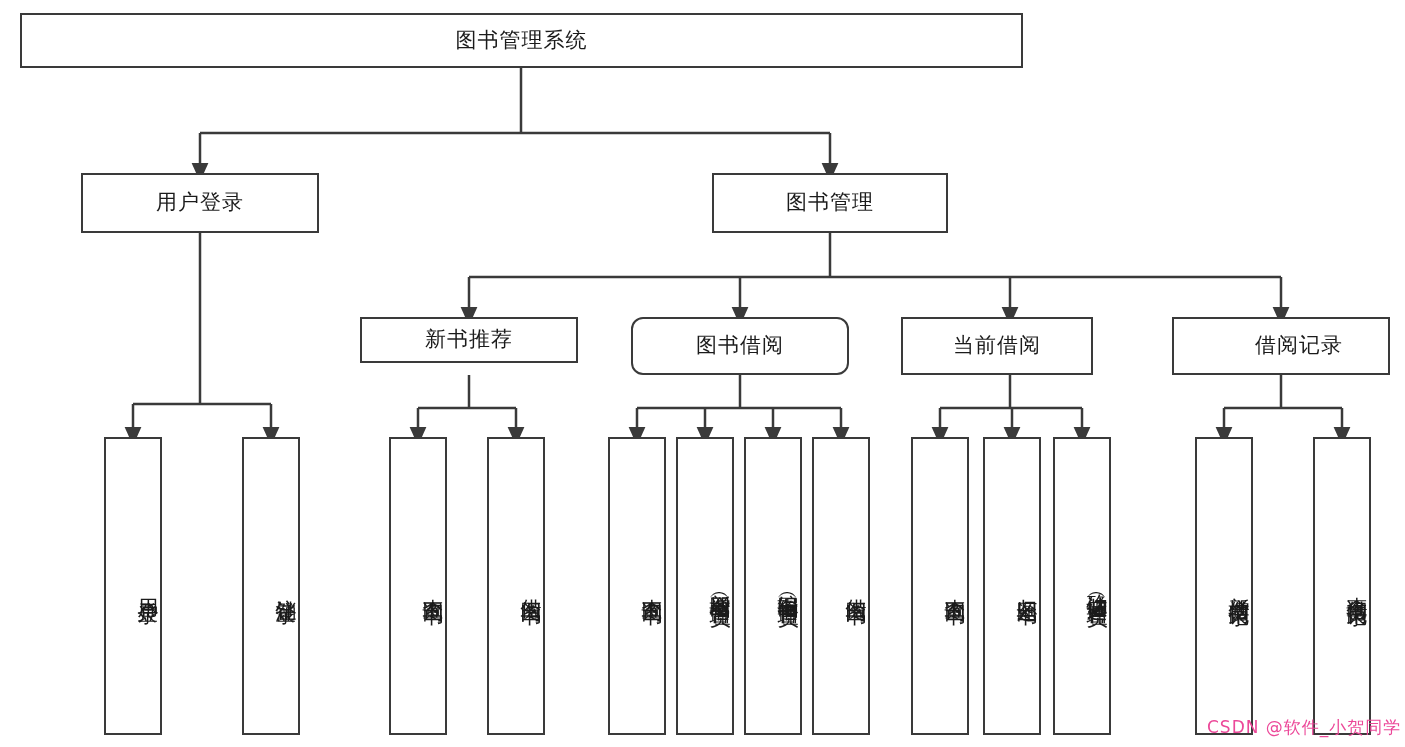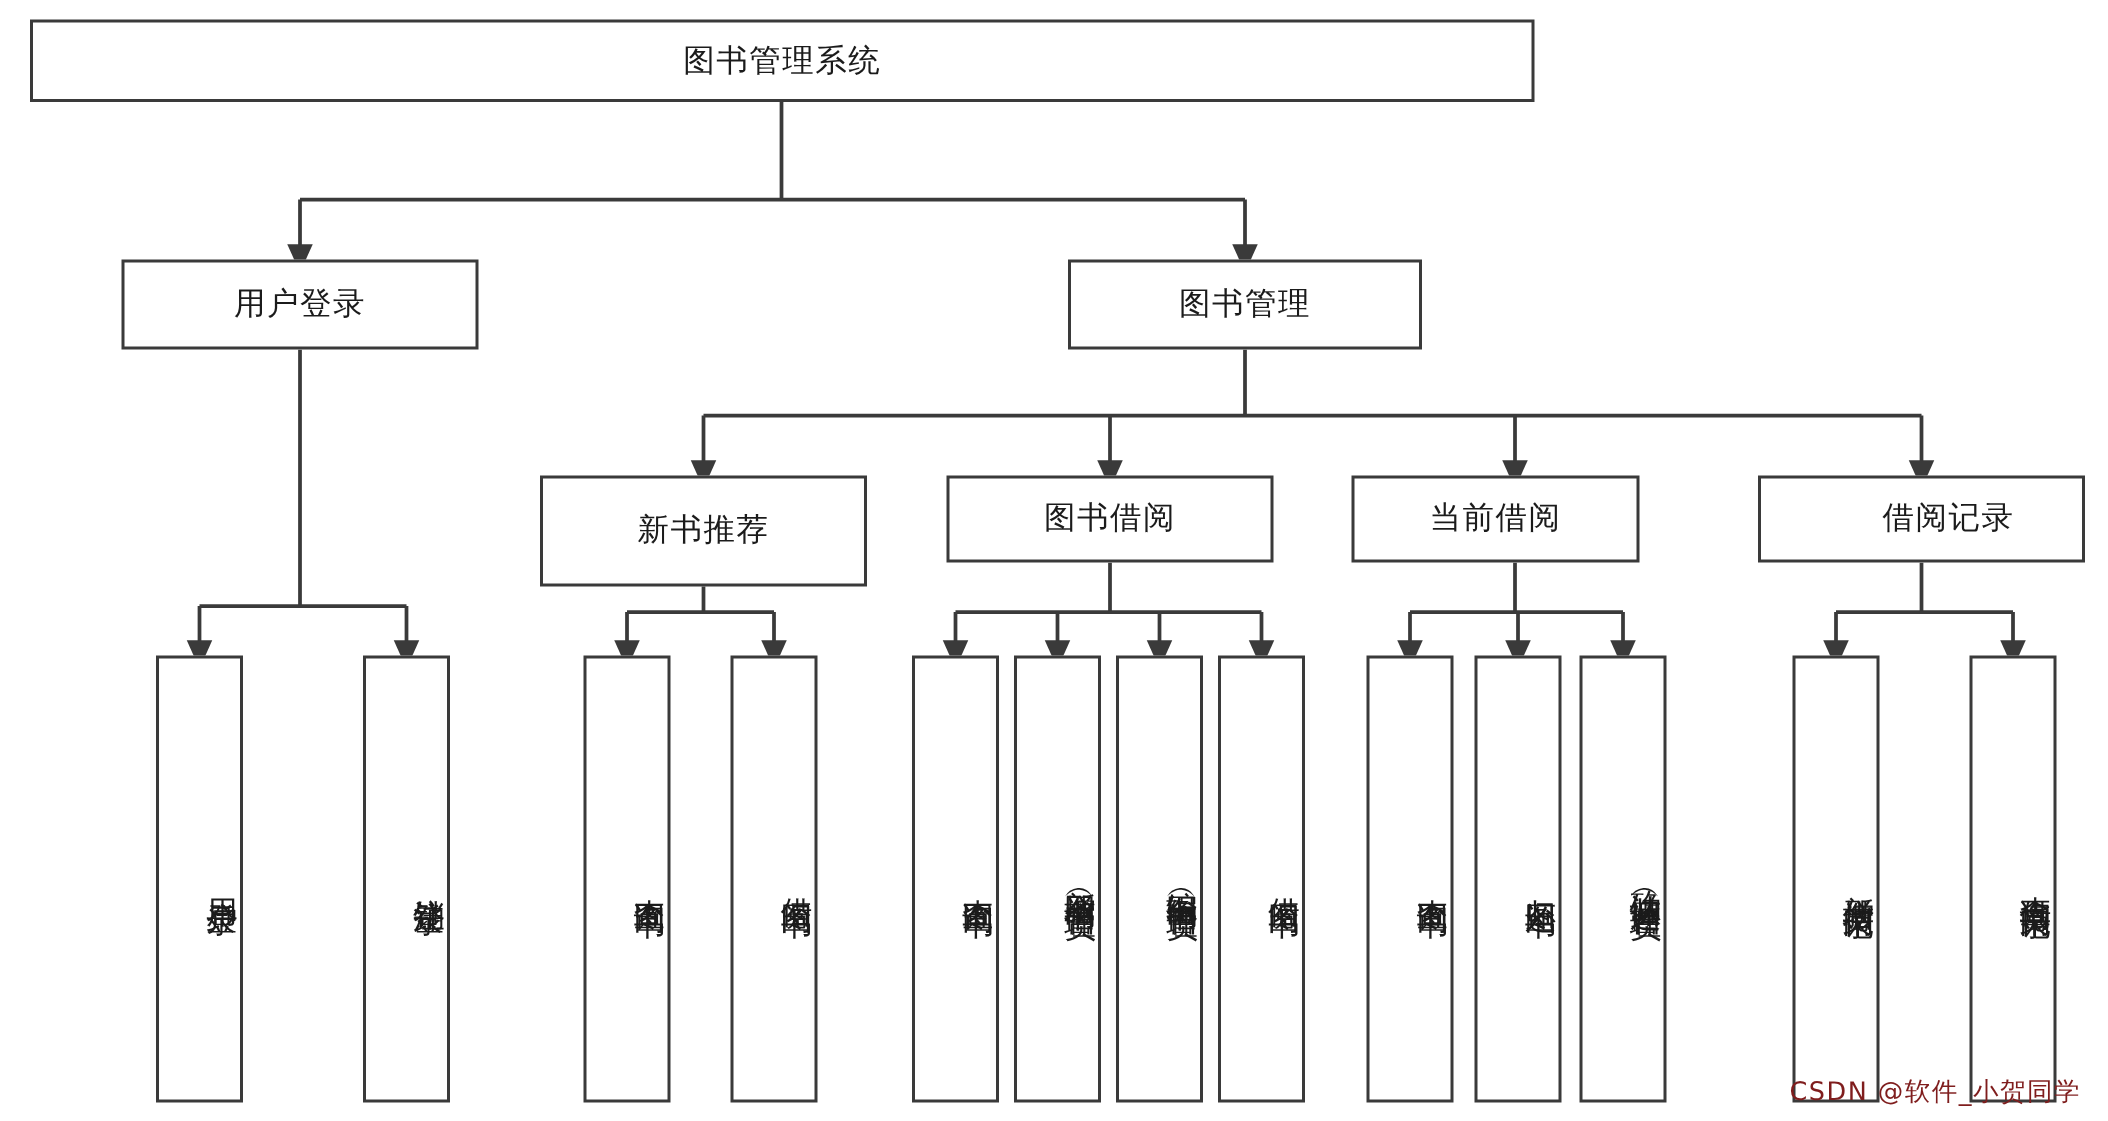--- a/index.html
+++ b/index.html
@@ -49,23 +49,24 @@
     position: absolute;
     left: 0;
     top: 0;
     width: 1405px;
     height: 747px;
     pointer-events: none;
   }
   .watermark {
     position: absolute;
     font-size: 17px;
-    color: #7f1d1d;
+    color: #ec4899;
     letter-spacing: 1px;
     white-space: nowrap;
+    margin-left: 14px;
   }
 </style>
 </head>
 <body>
 
 <div id="canvas">
 
   <svg id="edges" viewBox="0 0 1405 747" width="1405" height="747">
     <defs>
       <marker id="arrow" markerWidth="9" markerHeight="9" refX="0.5" refY="4" orient="auto" markerUnits="strokeWidth">
@@ -112,24 +113,24 @@
   <div id="node-layer">
       <div class="node horiz" style="left: 20px; top: 13px; width: 1003px; height: 55px; justify-content: center;">
         <span>图书管理系统</span>
       </div>
       <div class="node horiz" style="left: 81px; top: 173px; width: 238px; height: 60px;">
         <span>用户登录</span>
       </div>
       <div class="node horiz" style="left: 712px; top: 173px; width: 236px; height: 60px; font-family: Liberation Serif, serif;">
         <span>图书管理</span>
       </div>
-      <div class="node horiz" style="left: 360px; top: 317px; width: 218px; height: 74px;">
+      <div class="node horiz" style="left: 360px; top: 317px; width: 218px; height: 46px;">
         <span>新书推荐</span>
       </div>
-      <div class="node horiz" style="left: 631px; top: 317px; width: 218px; height: 58px;">
+      <div class="node horiz" style="left: 631px; top: 317px; width: 218px; height: 58px; border-radius: 12px;">
         <span>图书借阅</span>
       </div>
       <div class="node horiz" style="left: 901px; top: 317px; width: 192px; height: 58px;">
         <span>当前借阅</span>
       </div>
       <div class="node horiz" style="left: 1172px; top: 317px; width: 218px; height: 58px; padding-left: 36px;">
         <span>借阅记录</span>
       </div>
       <div class="node vert" style="left: 104px; top: 437px; width: 58px; height: 298px;">
         <span>用户登录</span>

